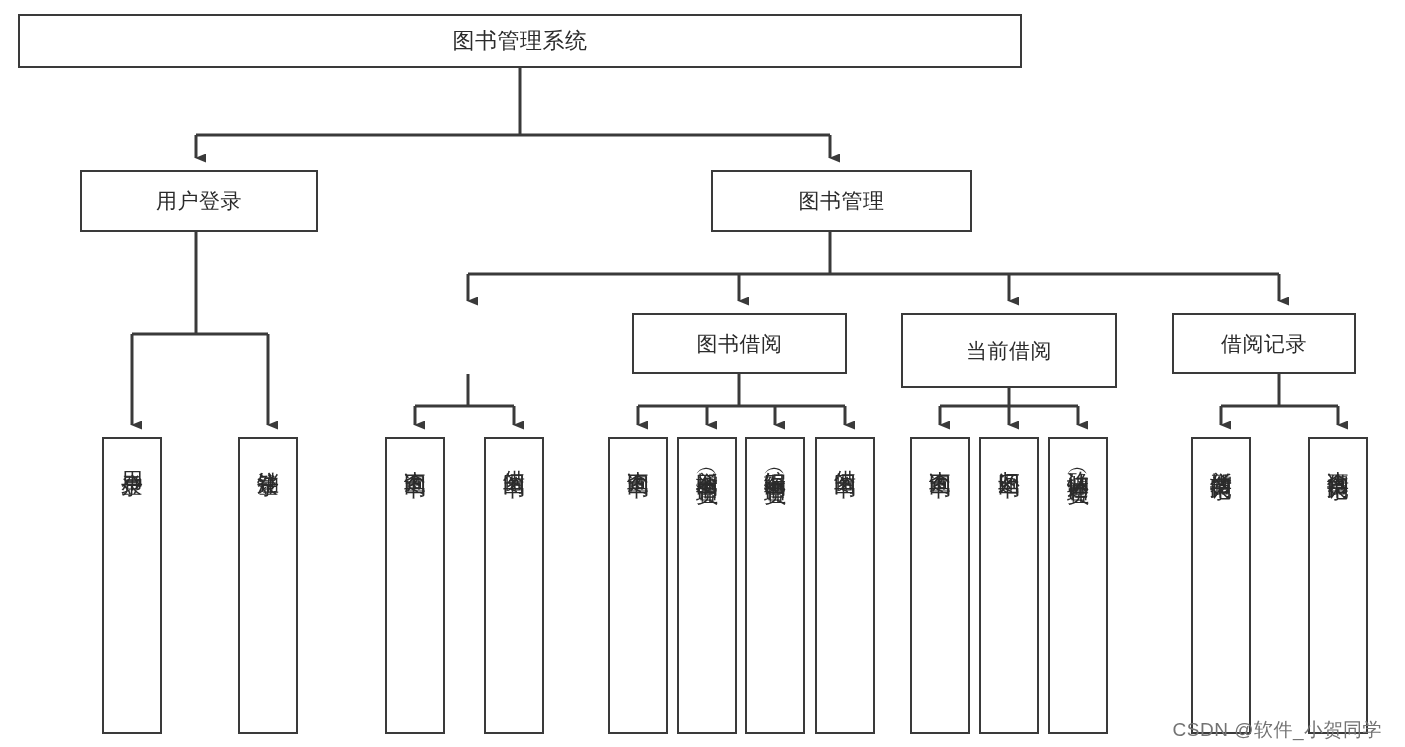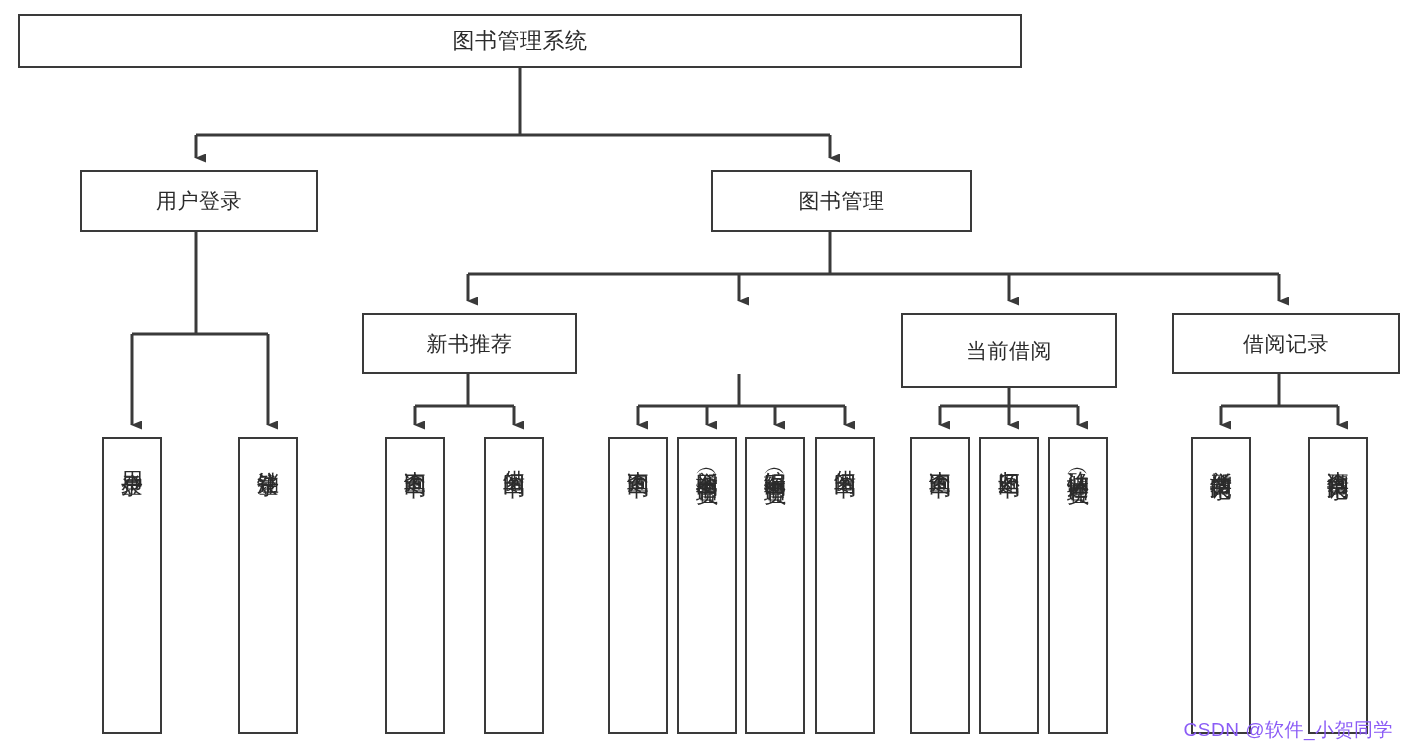--- a/index.html
+++ b/index.html
@@ -56,24 +56,24 @@
   .node.v .lbl {
     writing-mode: vertical-rl;
     text-orientation: upright;
     font-size: 22px;
     line-height: 1.0;
     letter-spacing: 2px;
     white-space: nowrap;
   }
   .watermark {
     position: absolute;
-    right: 12px;
+    right: 23px;
     bottom: 4px;
     font-size: 19px;
-    color: #8b5cf6;
+    color: #737373;
     letter-spacing: 0.5px;
     white-space: nowrap;
   }
 </style>
 </head>
 <body>
 
 <div id="canvas">
 
   <svg class="wires" viewBox="0 0 1405 747">
@@ -131,27 +131,27 @@
     <span class="lbl">图书管理系统</span>
   </div>
 
   <div class="node h" style="left:80px; top:170px; width:238px; height:62px;">
     <span class="lbl">用户登录</span>
   </div>
   <div class="node h" style="left:711px; top:170px; width:261px; height:62px;">
     <span class="lbl">图书管理</span>
   </div>
 
-  <div class="node h" style="left:362px; top:313px; width:215px; height:61px;">
-    <span class="lbl">新书推荐</span>
+  <div class="node h" style="left:632px; top:313px; width:215px; height:61px;">
+    <span class="lbl">图书借阅</span>
   </div>
   <div class="node h" style="left:901px; top:313px; width:216px; height:75px;">
     <span class="lbl">当前借阅</span>
   </div>
-  <div class="node h" style="left:1172px; top:313px; width:228px; height:61px;">
+  <div class="node h" style="left:1172px; top:313px; width:184px; height:61px;">
     <span class="lbl">借阅记录</span>
   </div>
 
   <div class="node v" style="left:102px; top:437px; width:60px; height:297px;">
     <span class="lbl">用户登录</span>
   </div>
   <div class="node v" style="left:238px; top:437px; width:60px; height:297px;">
     <span class="lbl">注销登录</span>
   </div>
 

